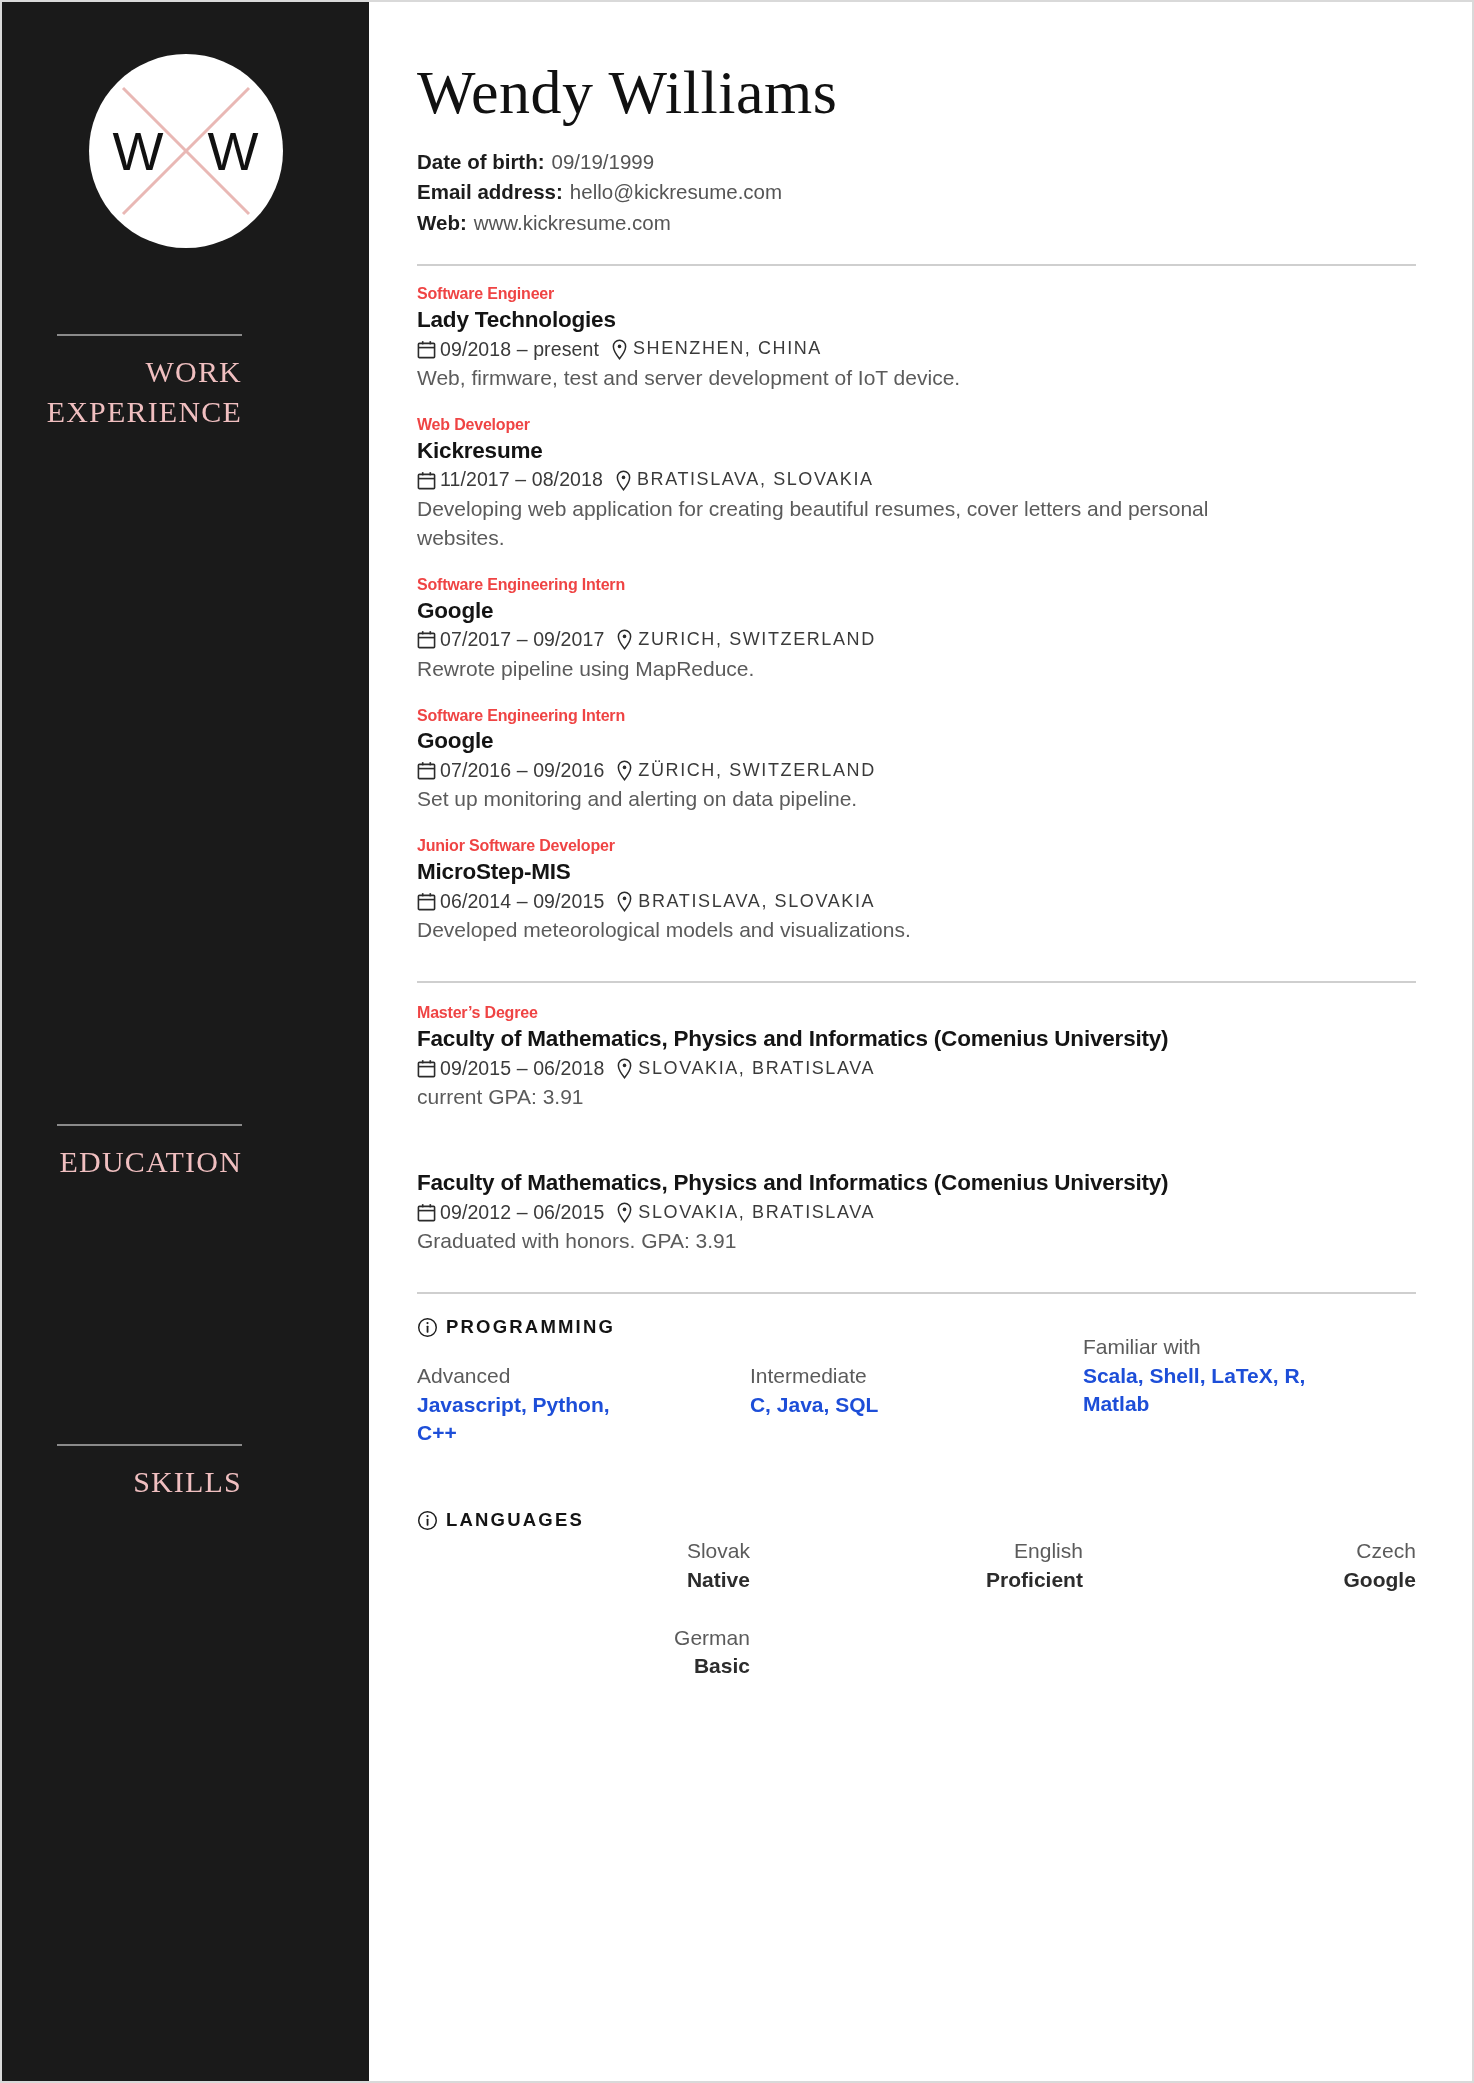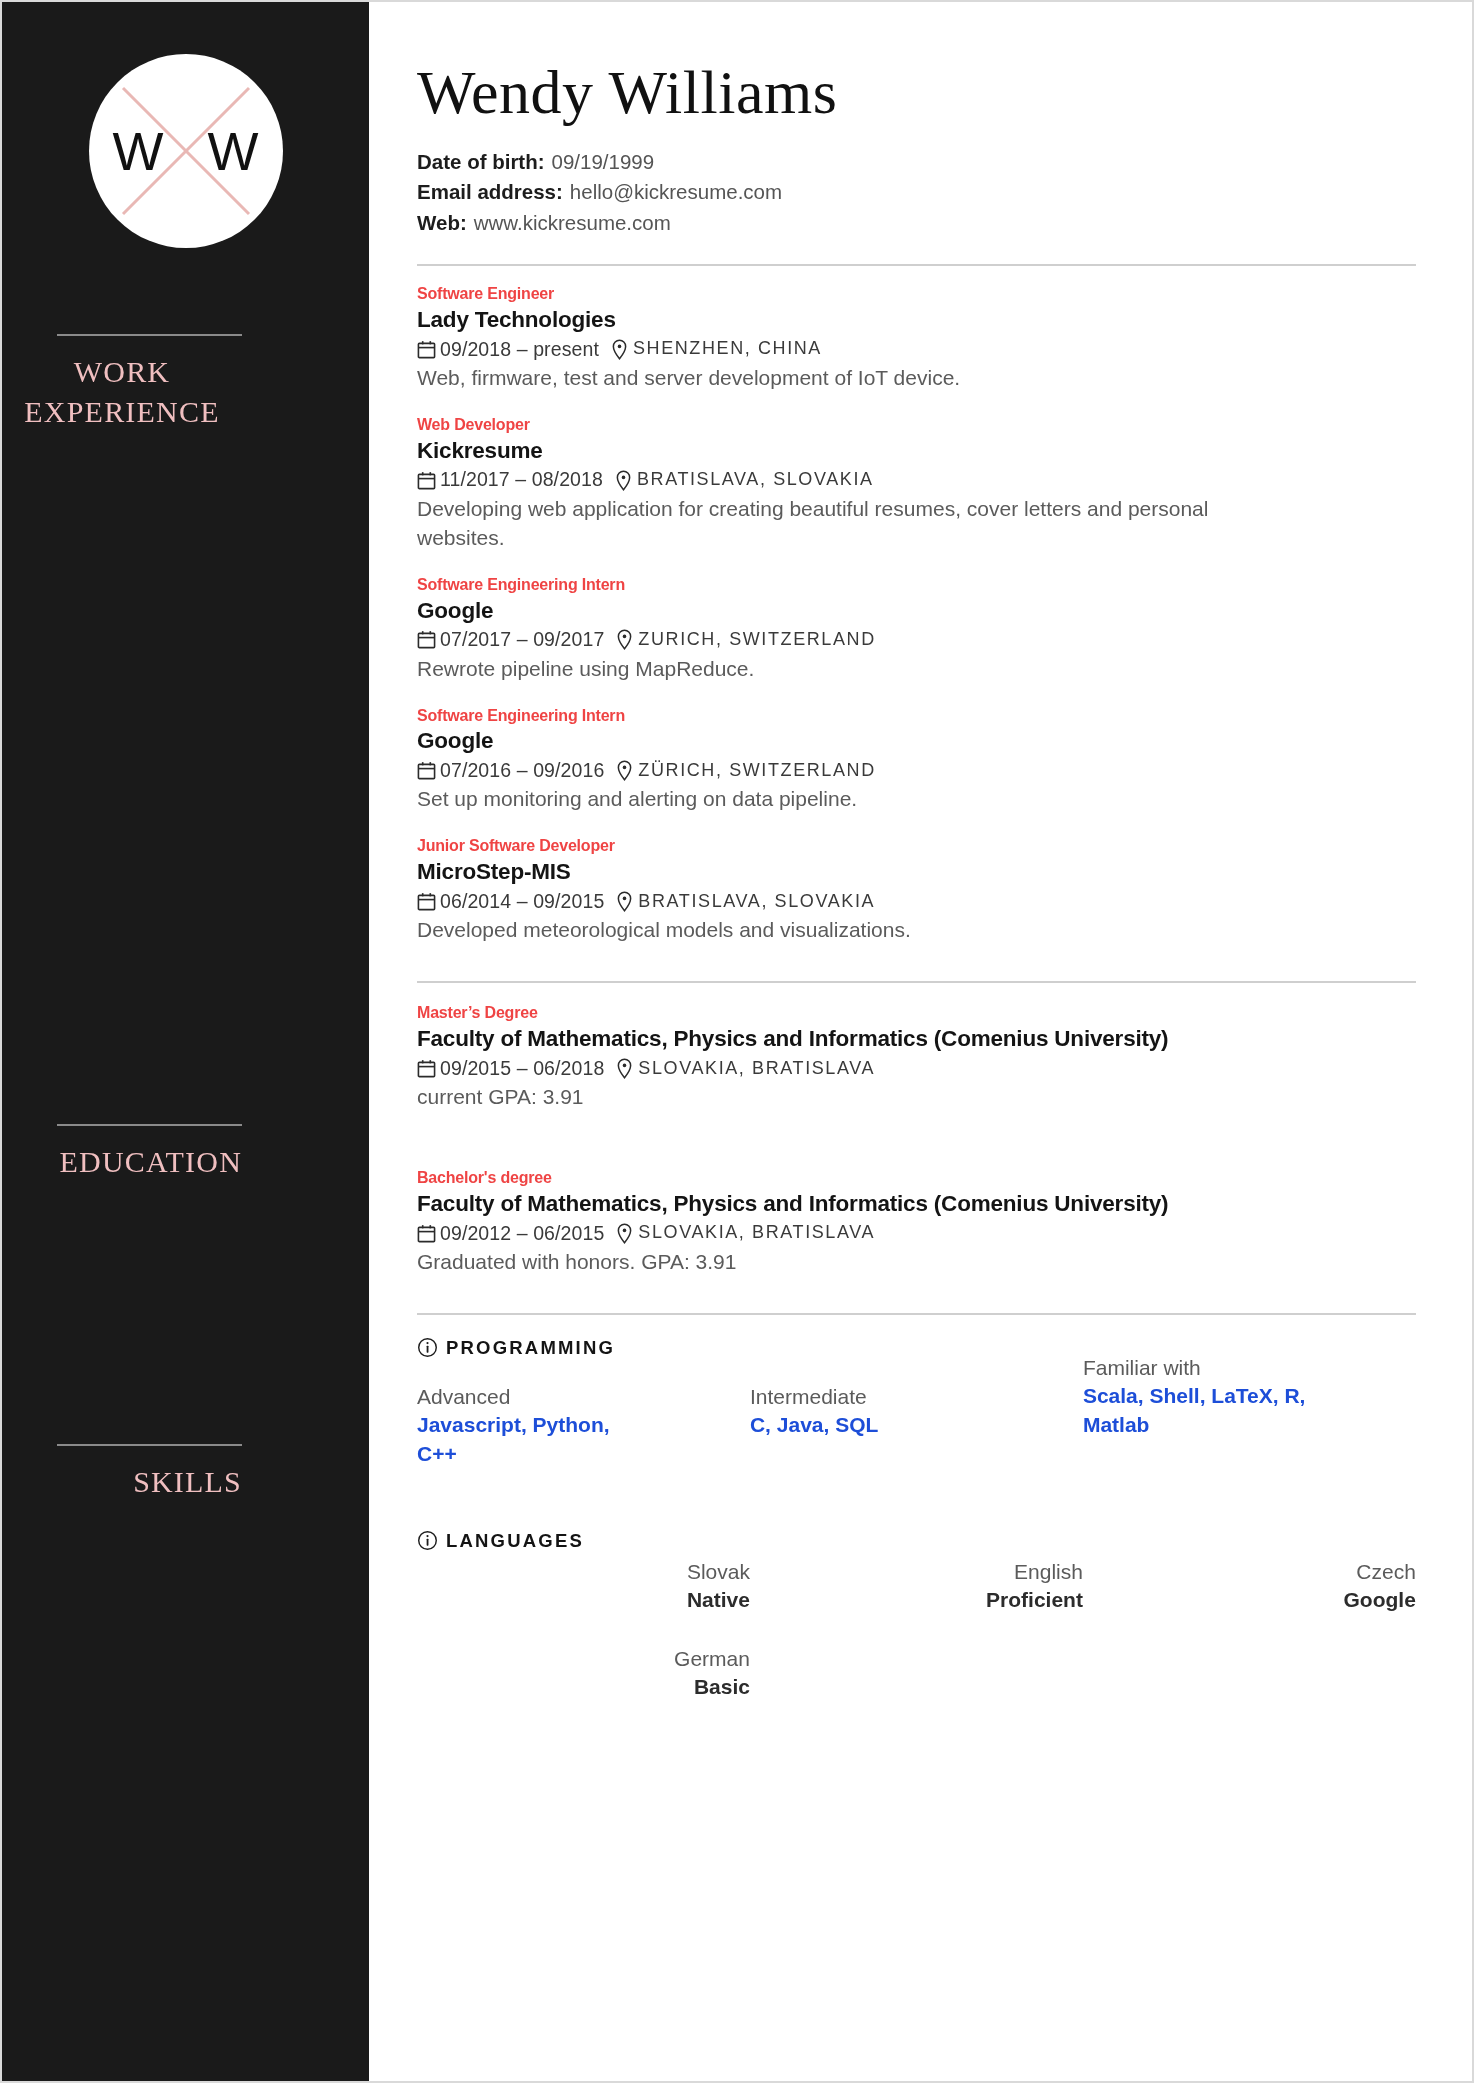--- a/index.html
+++ b/index.html
@@ -76,21 +76,21 @@
   }
   .side-label {
     font-family: "Liberation Serif", serif;
     color: #f0bfc0;
     font-size: 30px;
     letter-spacing: 1.2px;
     line-height: 1.32;
     text-transform: uppercase;
   }
 
-  #sec-work     { top: 332px; text-align: center; }
+  #sec-work     { top: 332px; }
   #sec-edu      { top: 1122px; }
   #sec-skills   { top: 1442px; }
 
   
   .main {
     flex: 1;
     padding: 58px 56px 0 48px;
     position: relative;
   }
 
@@ -420,21 +420,20 @@
               </svg>
           </span>
           <span class="meta-loc">SLOVAKIA, BRATISLAVA</span>
         </div>
         <div class="entry-desc">current GPA: 3.91</div>
       </div>
 
       <div class="block-gap"></div>
 
       <div class="entry">
-        <div class="entry-title">Bachelor's degree</div>
         <div class="entry-org">Faculty of Mathematics, Physics and Informatics (Comenius University)</div>
         <div class="entry-meta">
           <span class="ico">
             <svg width="19" height="19" viewBox="0 0 20 20">
                 <rect x="1.5" y="3.5" width="17" height="15" rx="1" fill="none" stroke="#2b2b2b" stroke-width="1.7"></rect>
                 <line x1="1.5" y1="8" x2="18.5" y2="8" stroke="#2b2b2b" stroke-width="1.7"></line>
                 <line x1="6" y1="1.2" x2="6" y2="4.6" stroke="#2b2b2b" stroke-width="1.7"></line>
                 <line x1="14" y1="1.2" x2="14" y2="4.6" stroke="#2b2b2b" stroke-width="1.7"></line>
               </svg>
           </span>

